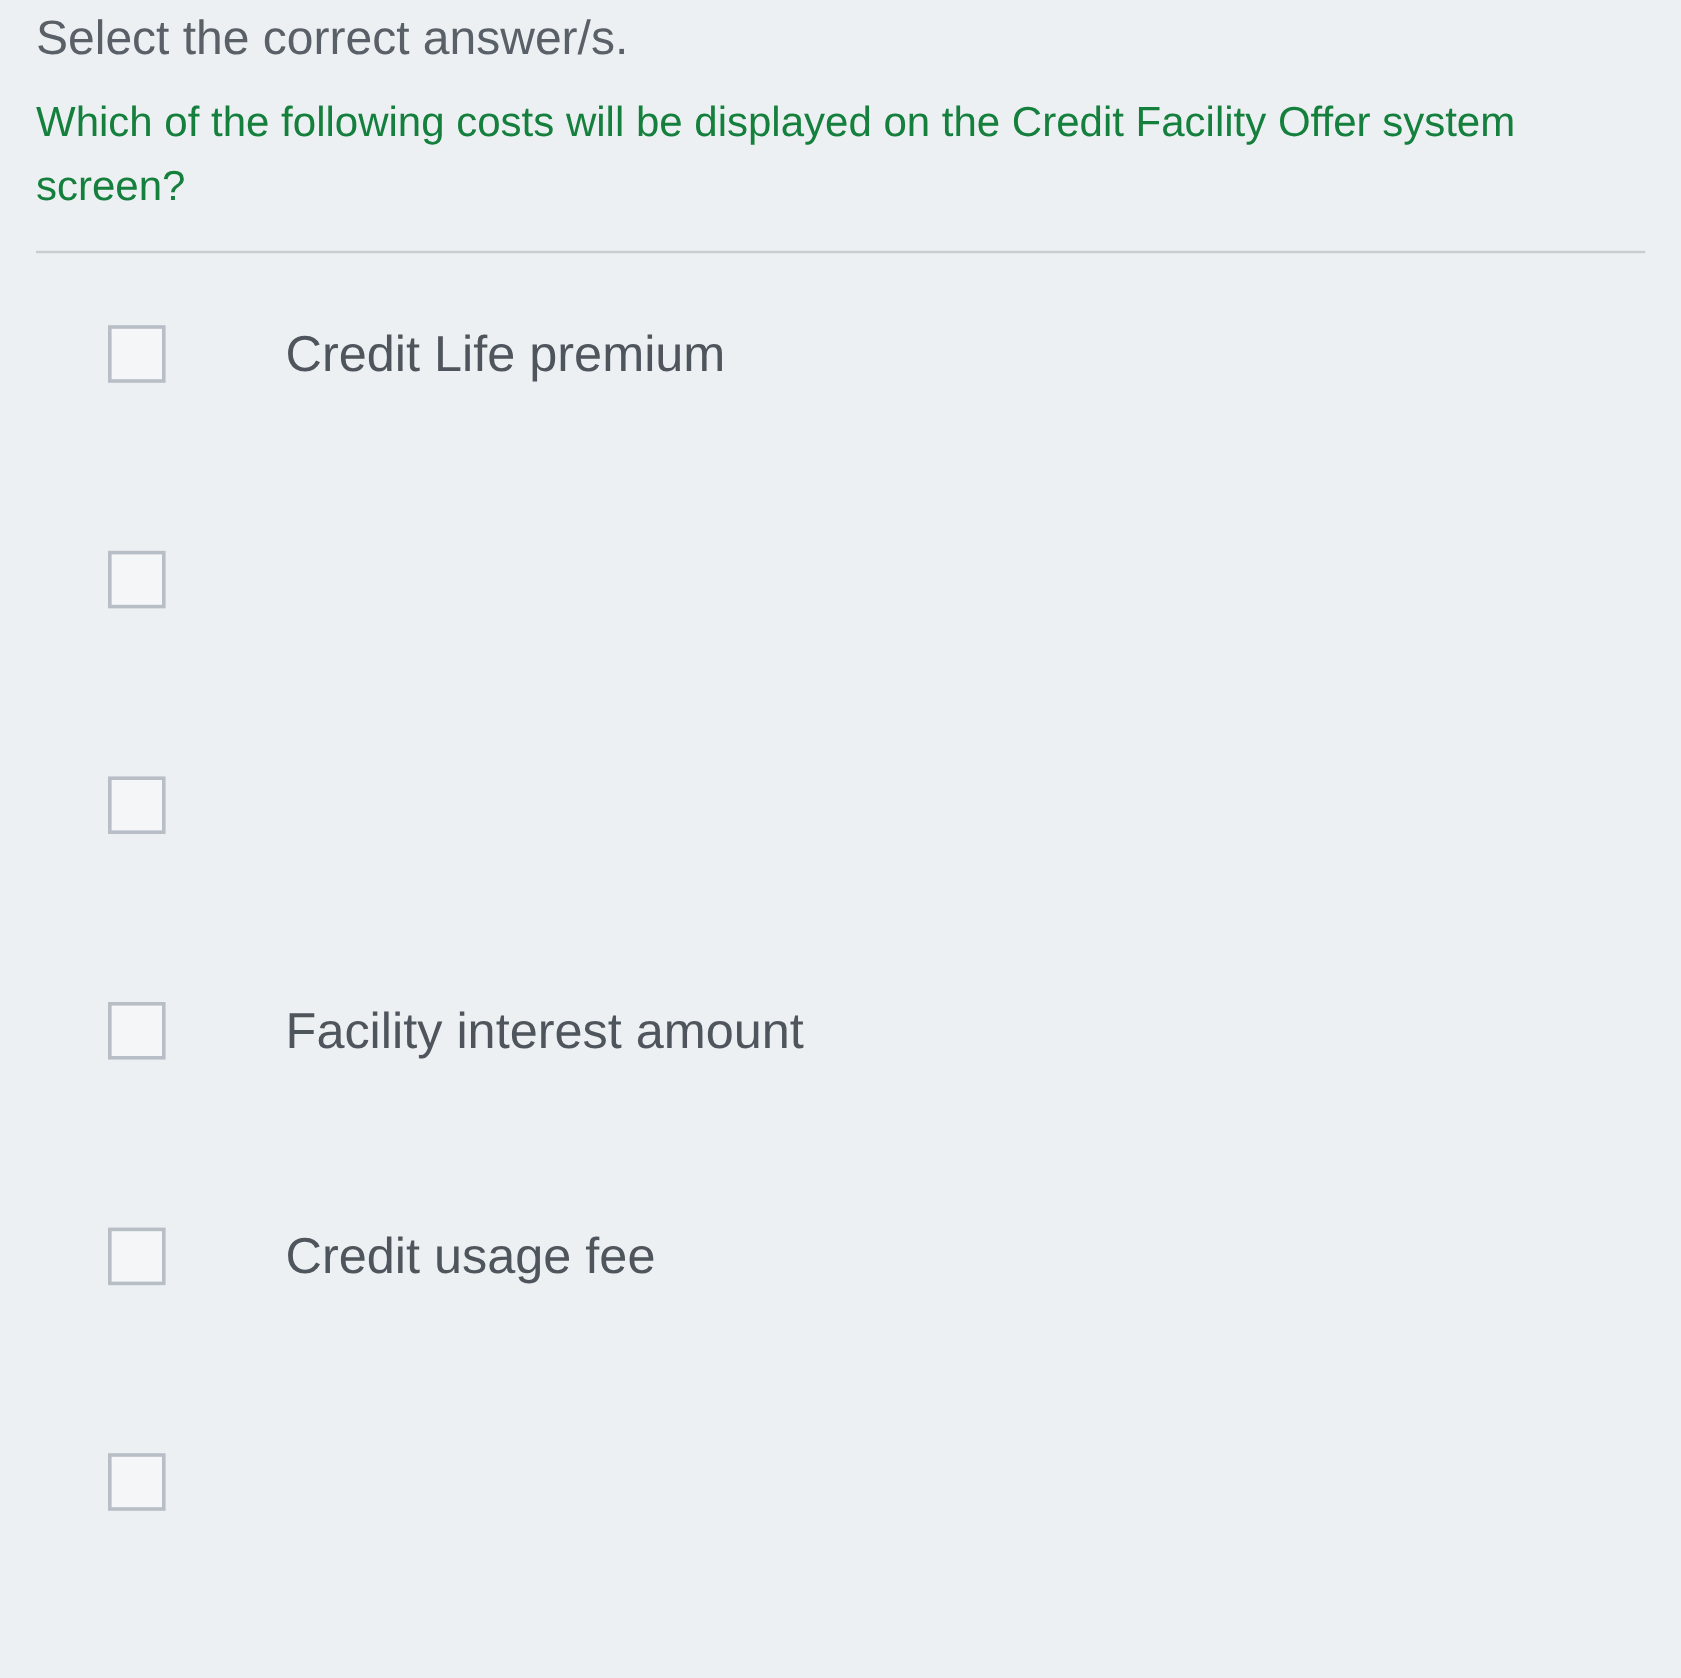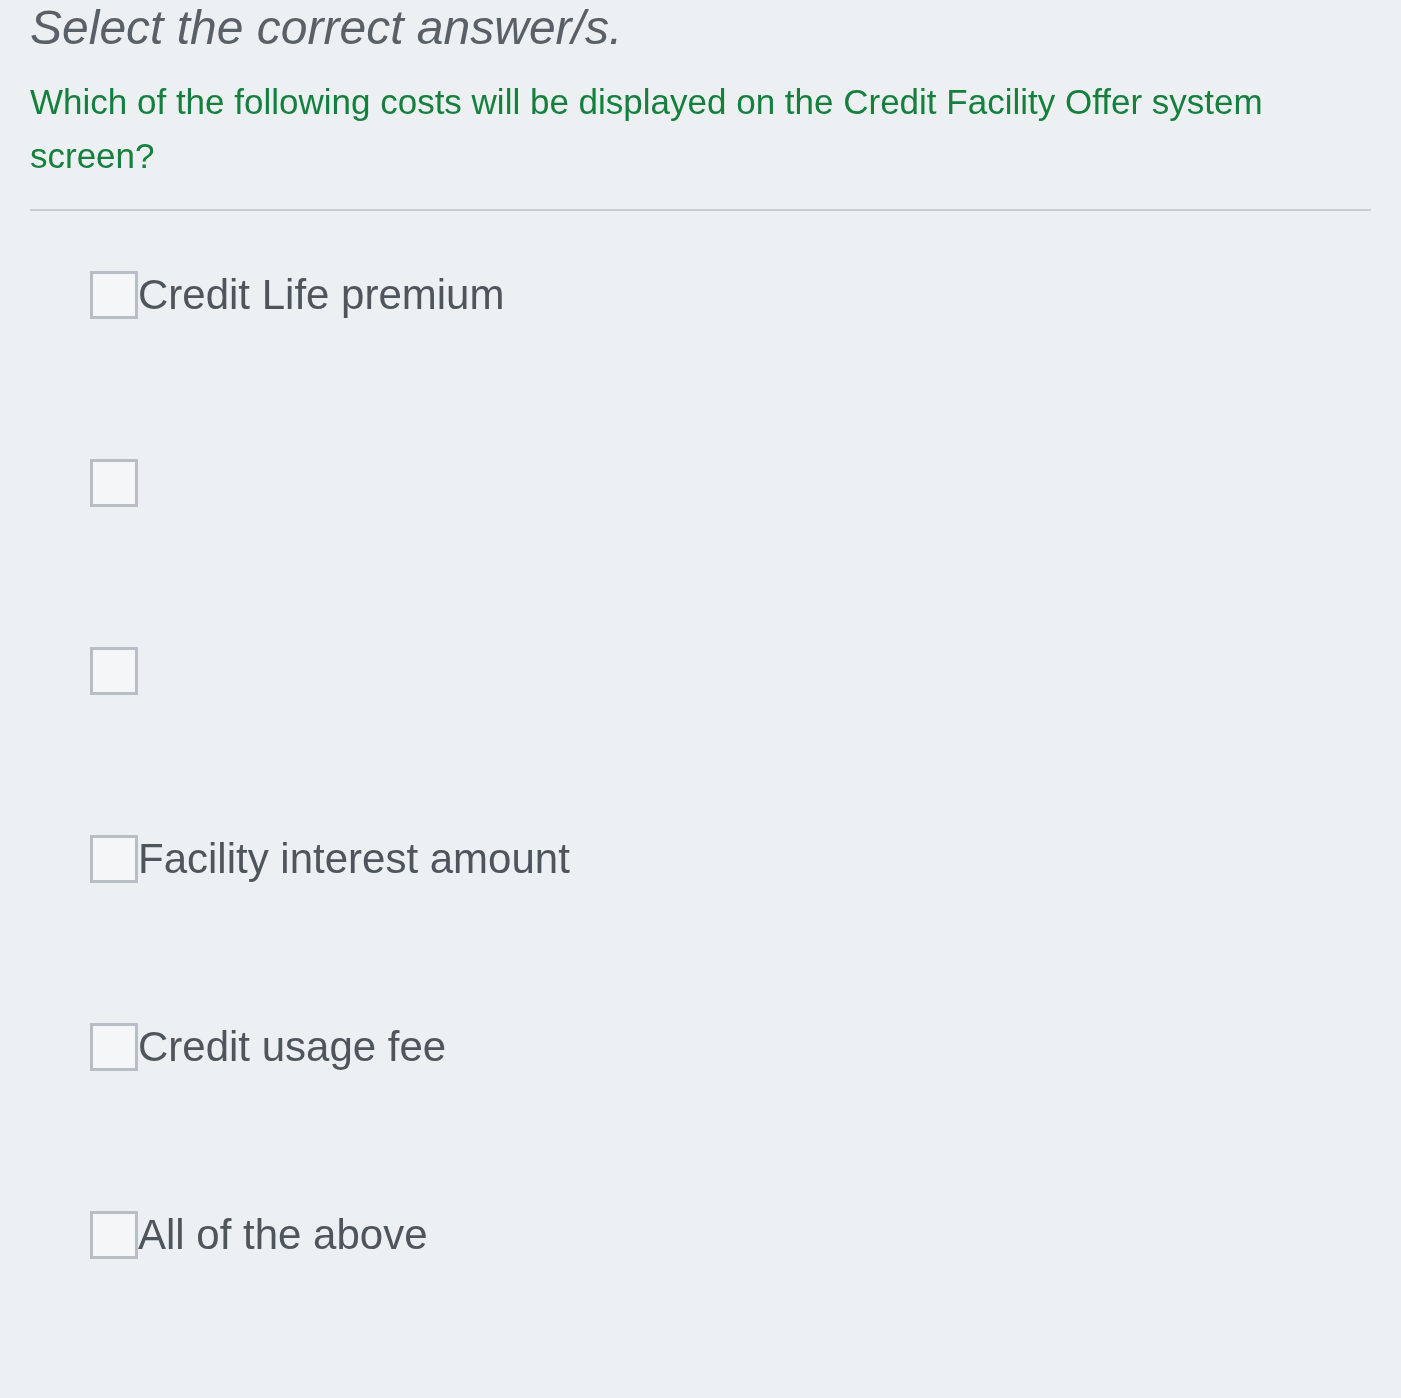--- a/index.html
+++ b/index.html
@@ -9,23 +9,23 @@
     height: 1398px;
     background: #edf0f2;
     font-family: "Segoe UI", "Helvetica Neue", Arial, sans-serif;
     color: #4a4f55;
   }
   .page {
     box-sizing: border-box;
     padding: 0 30px 0 30px;
   }
   .instruction {
-    font-style: italic;
-    font-size: 48px;
+    font-size: 40px;
     color: #5a6068;
+    padding-top: 10px;
     padding-bottom: 20px;
   }
   .question {
     font-size: 35px;
     color: #15803d;
     line-height: 1.55;
     padding-bottom: 25px;
   }
   .divider {
     border: none;
@@ -45,20 +45,21 @@
     width: 48px;
     height: 48px;
     border: 3px solid #b8bec6;
     background: #f4f6f8;
     box-sizing: border-box;
     flex-shrink: 0;
   }
   .option-label {
     font-size: 42px;
     color: #4f555c;
+    margin-left: 100px;
   }
 </style>
 </head>
 <body>
 
 <div class="page">
 
   <div class="instruction">Select the correct answer/s.</div>
 
   <div class="question">Which of the following costs will be displayed on the Credit Facility Offer system screen?</div>
@@ -83,16 +84,15 @@
     <div class="option-label">Facility interest amount</div>
   </div>
 
   <div class="option">
     <div class="checkbox"></div>
     <div class="option-label">Credit usage fee</div>
   </div>
 
   <div class="option">
     <div class="checkbox"></div>
-    <div class="option-label">All of the above</div>
   </div>
 
 </div>
 
 </body></html>

